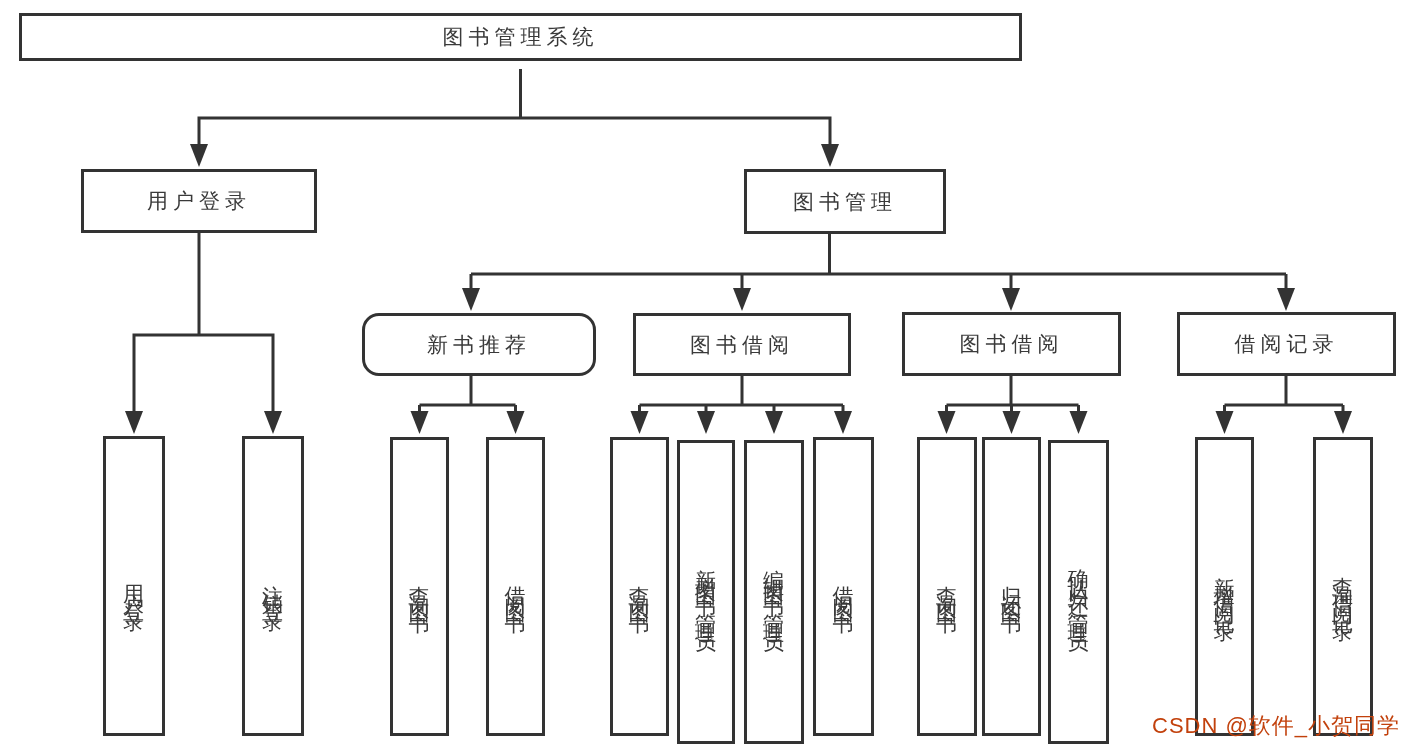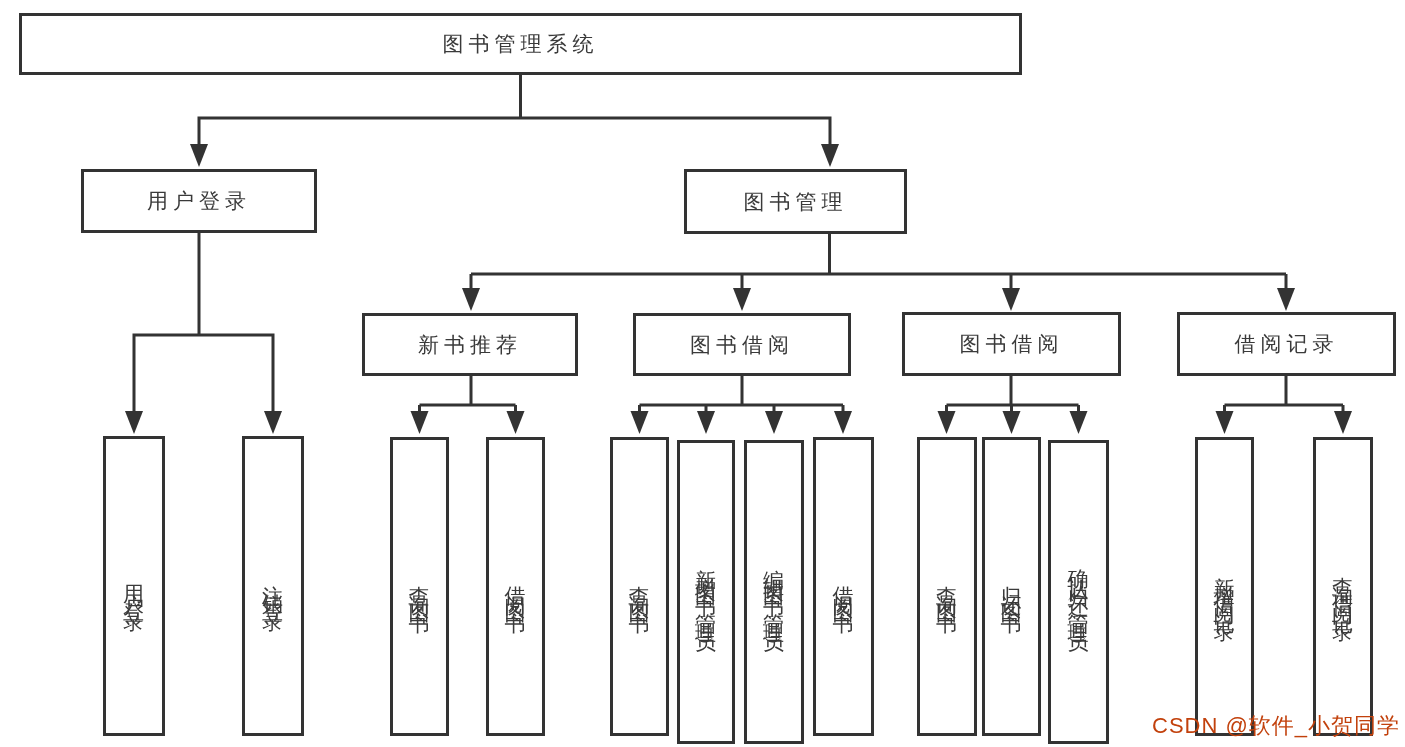--- a/index.html
+++ b/index.html
@@ -114,32 +114,32 @@
       <polygon points="765,411 783,411 774,434"></polygon>
       <polygon points="834,411 852,411 843,434"></polygon>
       <polygon points="937.5,411 955.5,411 946.5,434"></polygon>
       <polygon points="1002.5,411 1020.5,411 1011.5,434"></polygon>
       <polygon points="1069.5,411 1087.5,411 1078.5,434"></polygon>
       <polygon points="1215.5,411 1233.5,411 1224.5,434"></polygon>
       <polygon points="1334,411 1352,411 1343,434"></polygon>
     </g>
   </svg>
 
-  <div class="hbox" style="left:19px; top:13px; width:1003px; height:62px;">
+  <div class="hbox" style="left:19px; top:13px; width:1003px; height:48px;">
     <span>图书管理系统</span>
   </div>
 
   <div class="hbox" style="left:81px; top:169px; width:236px; height:64px;">
     <span>用户登录</span>
   </div>
-  <div class="hbox" style="left:684px; top:169px; width:223px; height:65px;">
+  <div class="hbox" style="left:744px; top:169px; width:202px; height:65px;">
     <span>图书管理</span>
   </div>
 
-  <div class="hbox" style="left:362px; top:313px; width:216px; height:63px;">
+  <div class="hbox" style="left:362px; top:313px; width:234px; height:63px;border-radius:17px;">
     <span>新书推荐</span>
   </div>
   <div class="hbox" style="left:633px; top:313px; width:218px; height:63px;">
     <span>图书借阅</span>
   </div>
   <div class="hbox" style="left:902px; top:312px; width:219px; height:64px;">
     <span>图书借阅</span>
   </div>
   <div class="hbox" style="left:1177px; top:312px; width:219px; height:64px;">
     <span>借阅记录</span>

